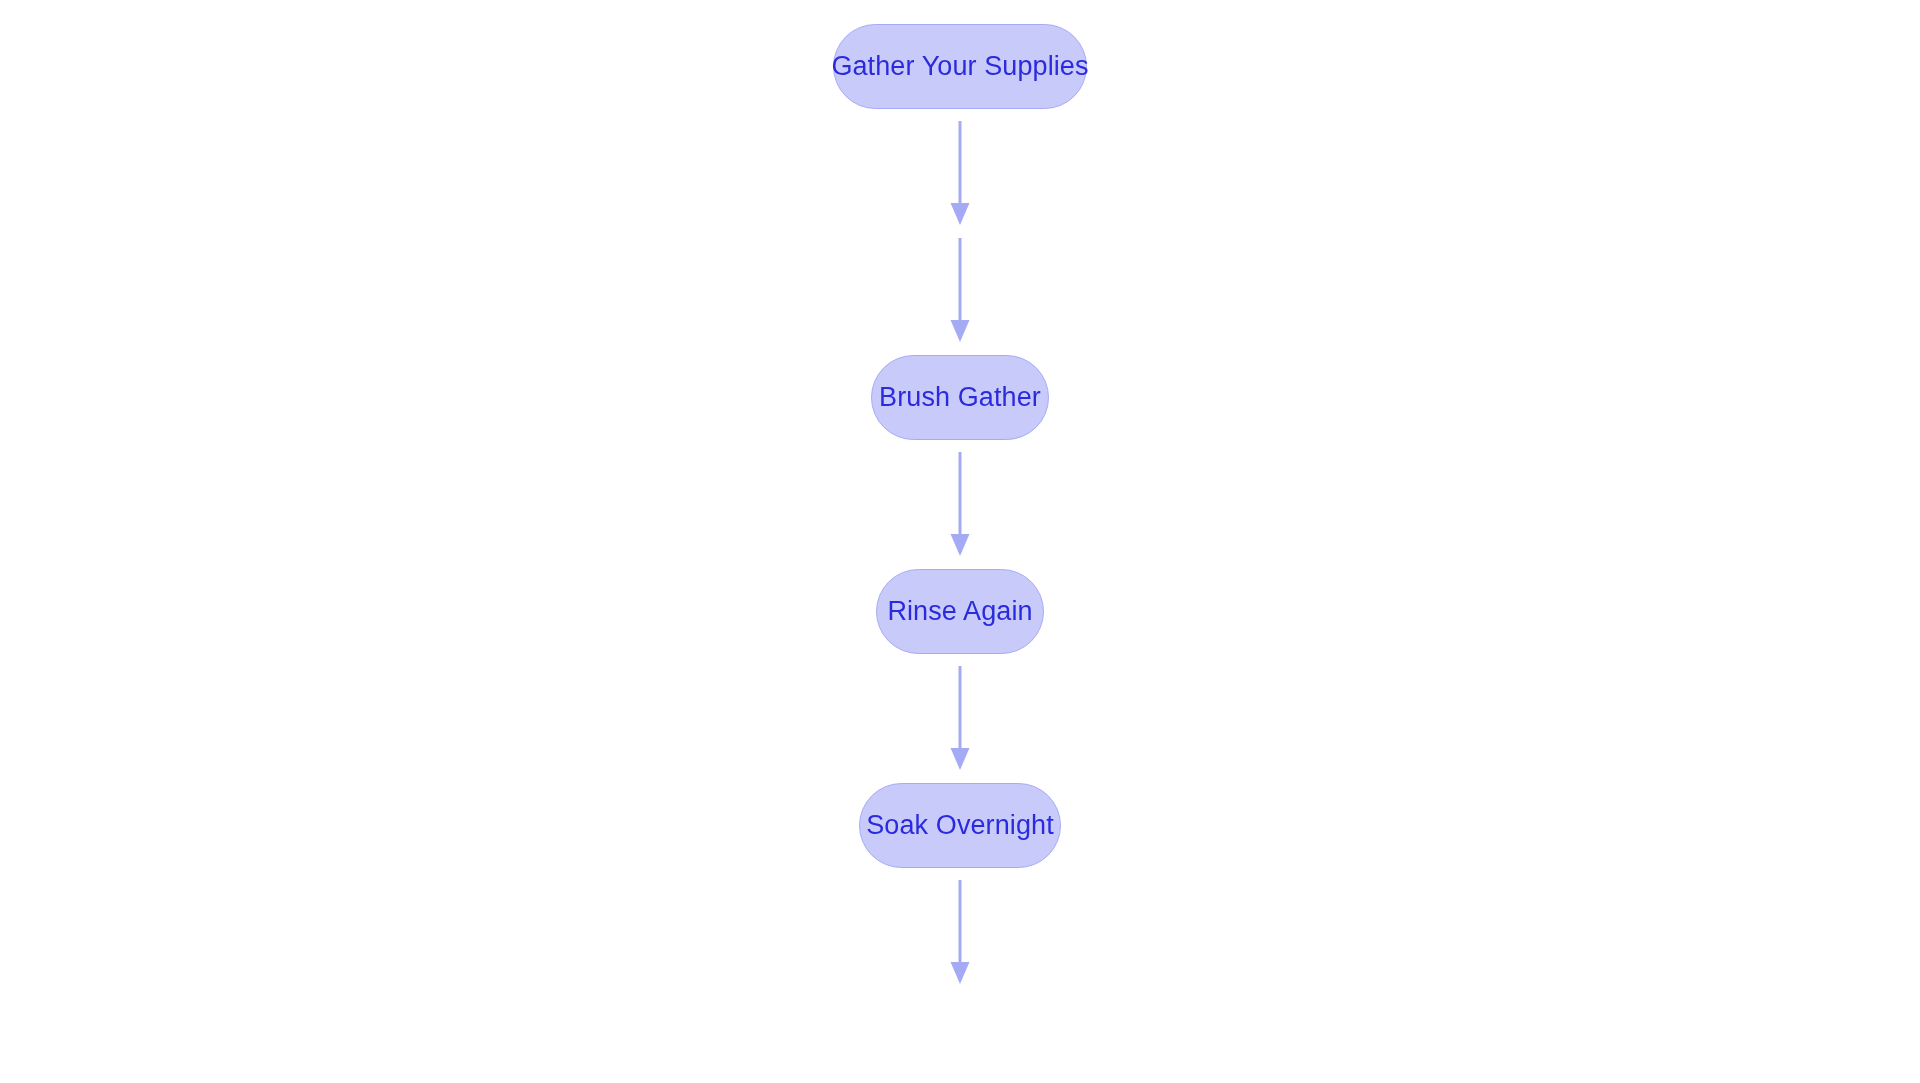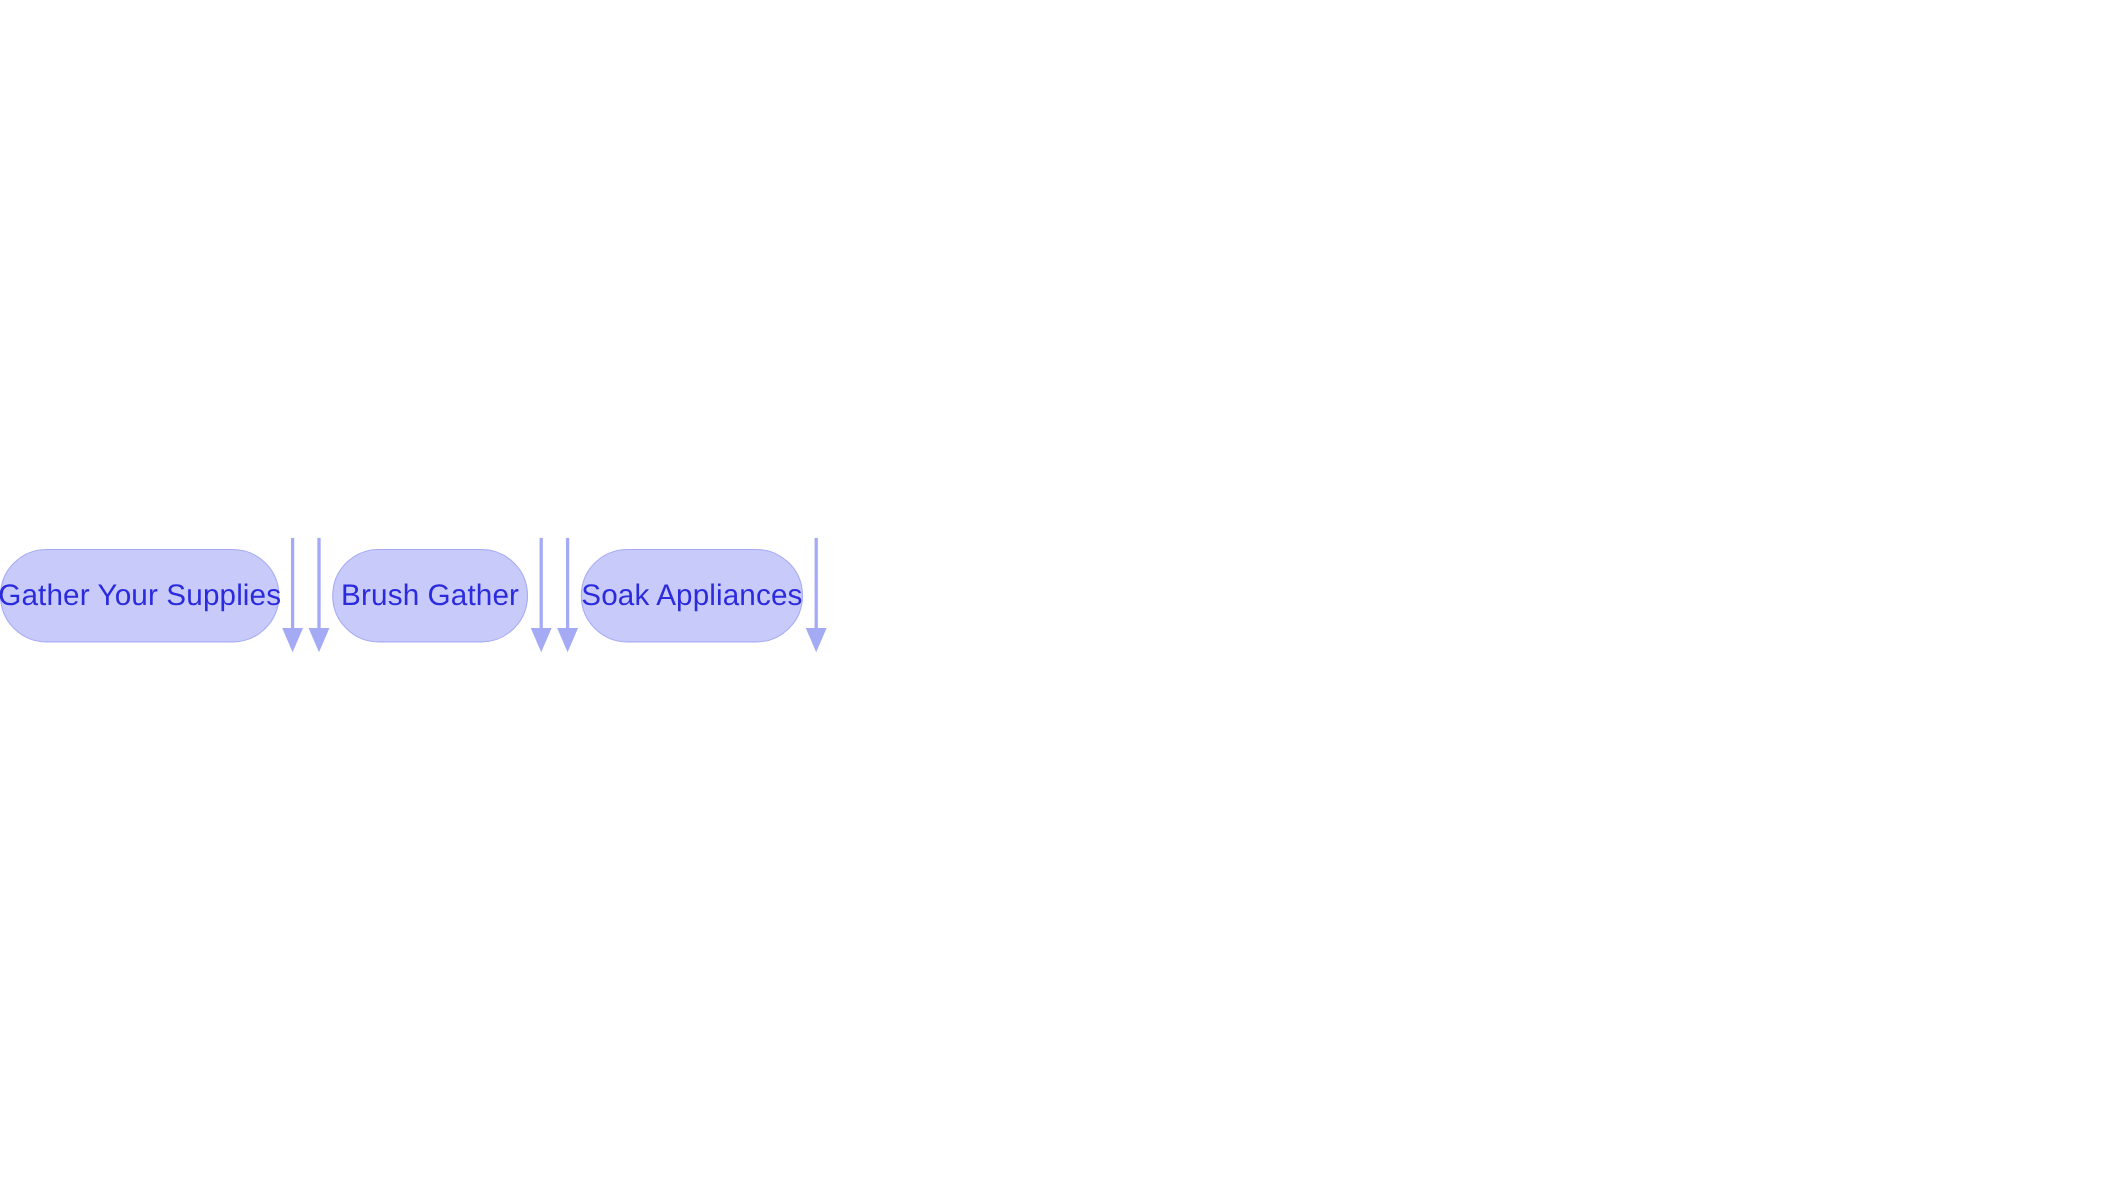--- a/index.html
+++ b/index.html
@@ -20,21 +20,23 @@
     height: 1083px;
     background: #ffffff;
   }
   .flow-column {
     position: absolute;
     left: 0;
     top: 0;
     width: 1920px;
     height: 1083px;
     display: flex;
+    flex-direction: column;
     align-items: center;
+    gap: 12px;
   }
   .node {
     box-sizing: border-box;
     height: 85px;
     border-radius: 9999px;
     background: #c8cbfa;
     border: 1.6px solid #a5aaf5;
     color: #2b2bdd;
     display: flex;
     align-items: center;
@@ -95,30 +97,33 @@
       <span>Brush Gather</span>
     </div>
 
     <div class="connector">
       <svg viewBox="0 0 24 105" xmlns="http://www.w3.org/2000/svg">
         <line x1="12" y1="0" x2="12" y2="86" stroke="#a5aaf5" stroke-width="3"></line>
         <polygon points="12,104 2.5,82 21.5,82" fill="#a5aaf5"></polygon>
       </svg>
     </div>
 
+    <div class="node" style="width:168px">
+      <span>Rinse Again</span>
+    </div>
 
     <div class="connector">
       <svg viewBox="0 0 24 105" xmlns="http://www.w3.org/2000/svg">
         <line x1="12" y1="0" x2="12" y2="86" stroke="#a5aaf5" stroke-width="3"></line>
         <polygon points="12,104 2.5,82 21.5,82" fill="#a5aaf5"></polygon>
       </svg>
     </div>
 
     <div class="node" style="width:202px">
-      <span>Soak Appliances</span>
+      <span>Soak Overnight</span>
     </div>
 
     <div class="connector">
       <svg viewBox="0 0 24 105" xmlns="http://www.w3.org/2000/svg">
         <line x1="12" y1="0" x2="12" y2="86" stroke="#a5aaf5" stroke-width="3"></line>
         <polygon points="12,104 2.5,82 21.5,82" fill="#a5aaf5"></polygon>
       </svg>
     </div>
 
 

